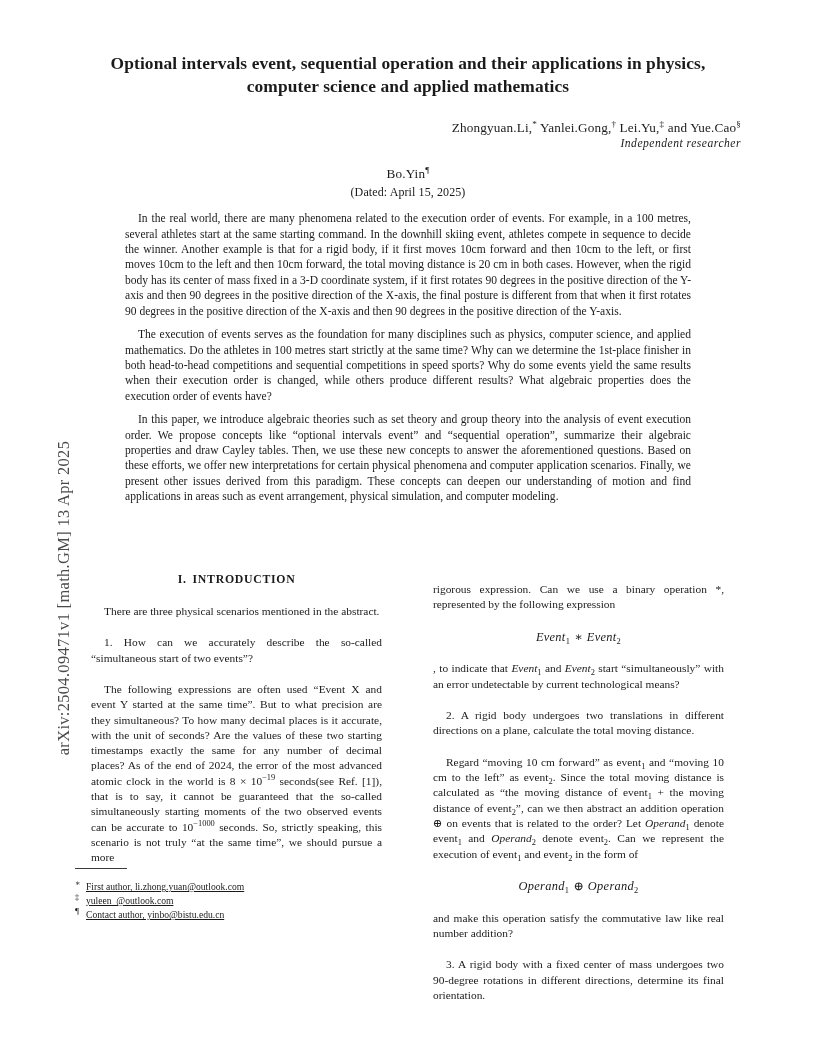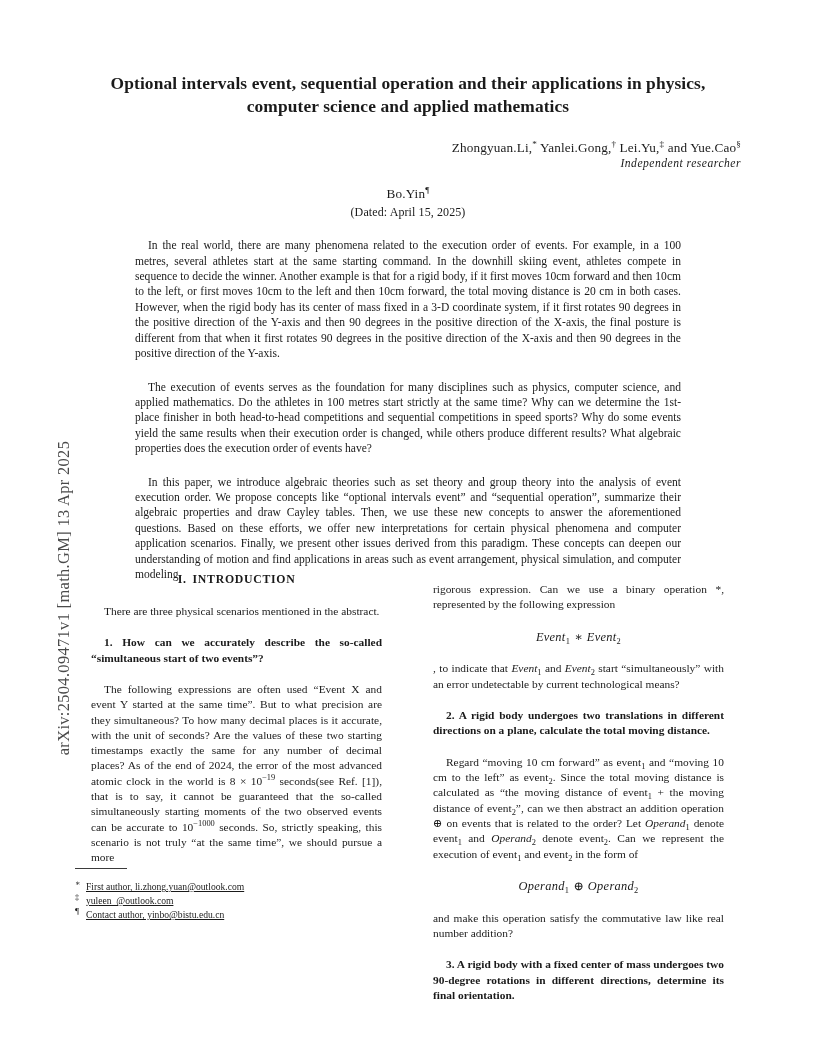--- a/index.html
+++ b/index.html
@@ -34,21 +34,21 @@
     font-size: 16.5px;
     letter-spacing: 0.3px;
     color: #4a4a4a;
     white-space: nowrap;
   }
 
   
   .content {
     position: absolute;
     left: 75px;
-    top: 72px;
+    top: 52px;
     width: 666px;
   }
 
   .title {
     text-align: center;
     font-size: 17.4px;
     font-weight: bold;
     line-height: 1.34;
     margin: 0 12px 0 12px;
     letter-spacing: 0.1px;
@@ -88,21 +88,21 @@
   
   .abstract {
     margin: 11px 42px 0 42px;
     font-size: 11.55px;
     line-height: 1.335;
     text-align: justify;
     text-justify: inter-word;
     hyphens: none;
   }
   .abstract p {
-    margin: 18px;
+    margin: 8px;
     text-indent: 13px;
   }
   .keywords {
     margin-top: 5px;
     text-indent: 13px;
   }
   .keywords b { font-weight: bold; }
 
   
   .columns {
@@ -130,21 +130,21 @@
   .section-head {
     text-align: center;
     font-weight: bold;
     font-size: 11.8px;
     letter-spacing: 0.7px;
     margin: 6px 0 14px 0;
   }
   .section-head .numeral { margin-right: 6px; }
 
   .subhead {
-    font-weight: bold;
+    font-weight: normal;
     text-indent: 13px;
     margin: 0;
   }
 
   .display-eq {
     text-align: center;
     font-style: italic;
     font-size: 12.4px;
     margin: 13px 0 13px 0;
     letter-spacing: 0.3px;

